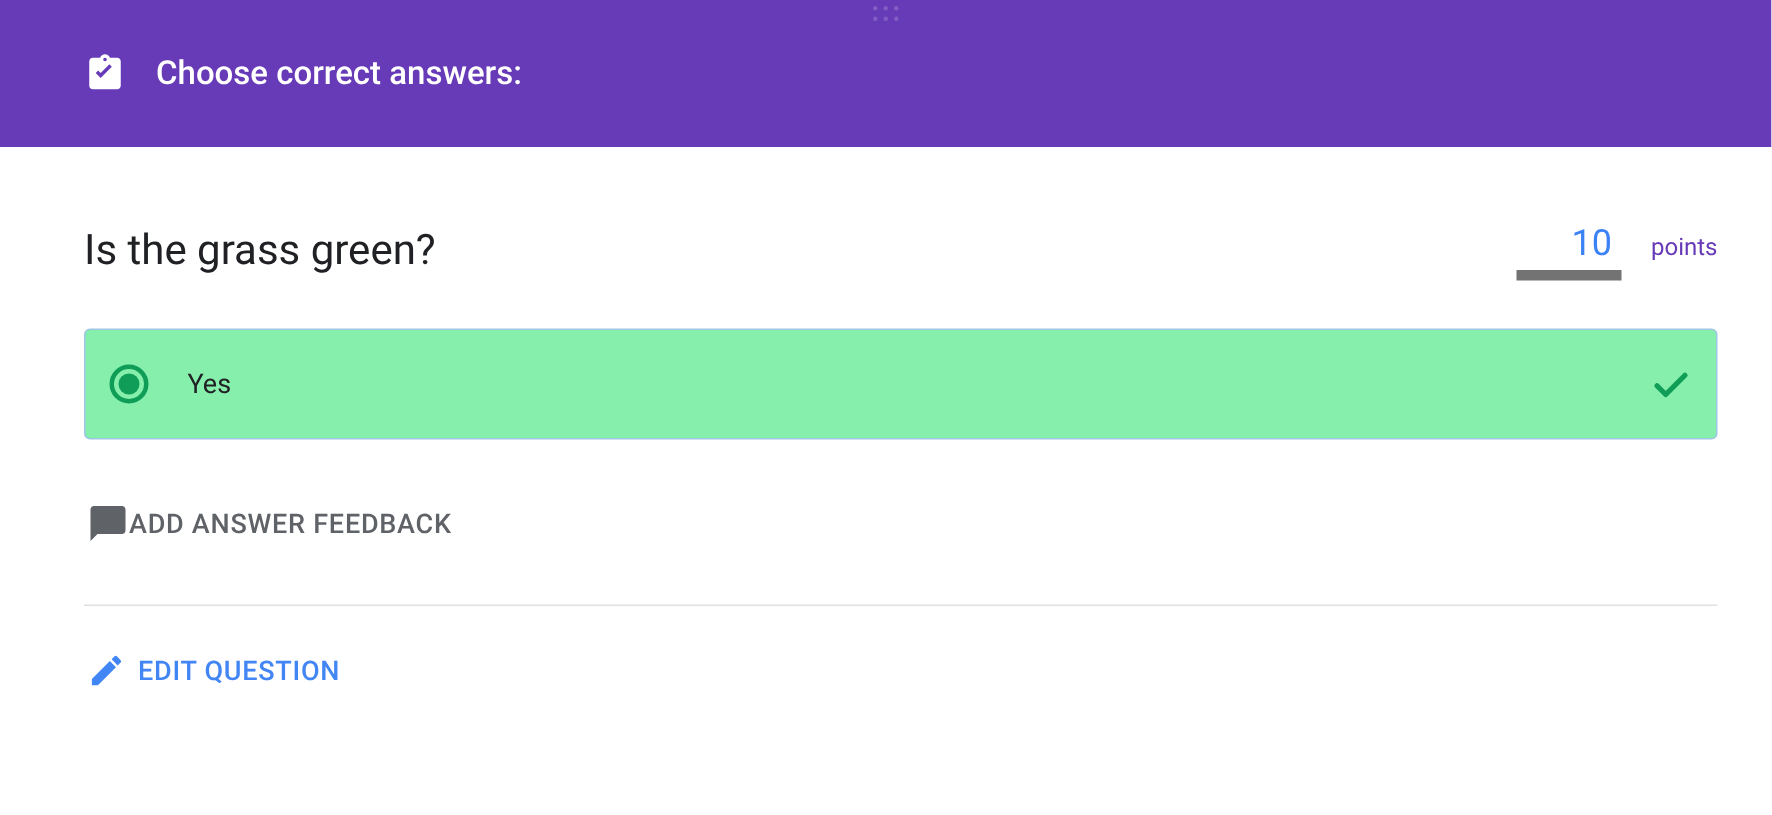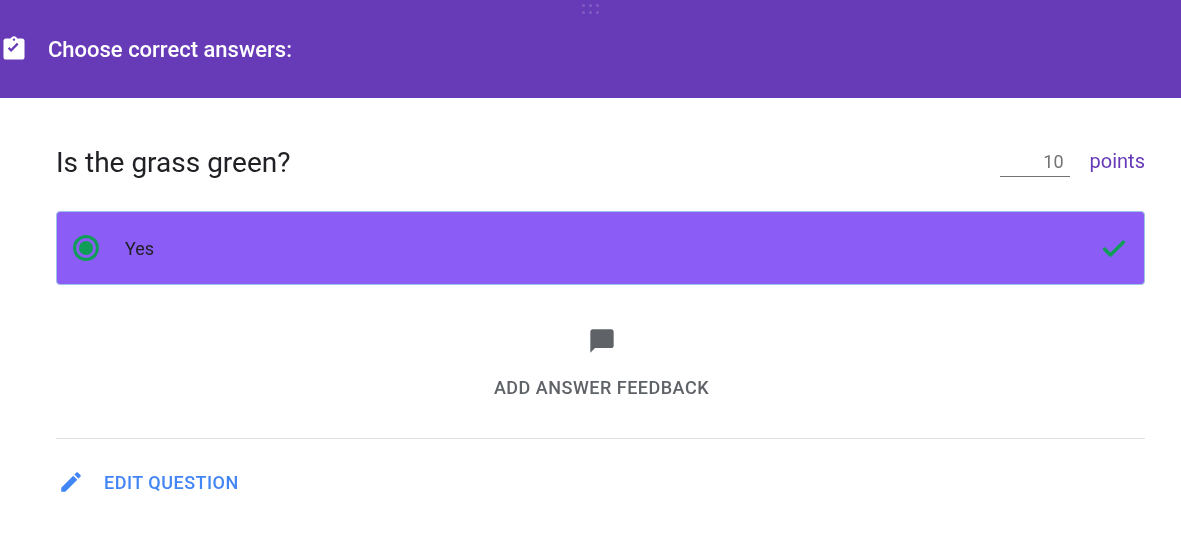--- a/index.html
+++ b/index.html
@@ -6,20 +6,21 @@
     body {
       font-family: Roboto, Arial, sans-serif;
       background: #fff;
       width: 1181px;
     }
     .header {
       background: #673AB7;
       height: 98px;
       display: flex;
       align-items: center;
+      padding-left: 56px;
       position: relative;
     }
     .drag-dots {
       position: absolute;
       top: 0;
       left: 50%;
       transform: translateX(-50%);
       display: grid;
       grid-template-columns: repeat(3, 4px);
       grid-template-rows: repeat(2, 4px);
@@ -55,44 +56,44 @@
       font-weight: 400;
     }
     .points-wrap {
       display: flex;
       align-items: baseline;
       gap: 20px;
     }
     .points-input {
       width: 70px;
       border: none;
-      border-bottom: 1px solid #737373;
+      border-bottom: 7px solid #737373;
       text-align: right;
-      font-size: 18px;
-      color: #737373;
+      font-size: 24px;
+      color: #3b82f6;
       padding: 2px 6px 4px 6px;
       font-family: inherit;
       outline: none;
     }
     .points-label {
       color: #673AB7;
-      font-size: 20px;
+      font-size: 16px;
     }
     .option {
       display: flex;
       align-items: center;
       padding: 0 16px;
       height: 74px;
       gap: 26px;
       border: 1px solid transparent;
       border-radius: 4px;
       cursor: pointer;
     }
     .option.selected {
-      background: #8b5cf6;
+      background: #86efac;
       border: 1px solid #9ec5e6;
     }
     .radio-outer {
       width: 26px; height: 26px; border-radius: 50%;
       border: 3px solid #bdbdbd;
       display: flex; align-items: center; justify-content: center;
       flex-shrink: 0;
     }
     .option.selected .radio-outer {
       border-color: #0f9d58;
@@ -103,43 +104,41 @@
     .option.selected .radio-inner { display: block; }
     .option-label {
       font-size: 18px;
       color: #202124;
       flex: 1;
     }
     .check-icon { width: 28px; height: 28px; }
     .feedback-row {
       display: flex;
       align-items: center;
-      gap: 22px;
       margin-top: 42px;
       color: #5f6368;
       cursor: pointer;
       padding-left: 2px;
-      flex-direction: column;
     }
     .feedback-icon { width: 28px; height: 28px; }
     .feedback-label {
       font-size: 18px;
       font-weight: 500;
       letter-spacing: 0.5px;
       color: #5f6368;
     }
     .divider {
       border: none;
       border-top: 1px solid #e0e0e0;
       margin-top: 40px;
     }
     .edit-row {
       display: flex;
       align-items: center;
-      gap: 20px;
+      gap: 8px;
       margin-top: 30px;
       cursor: pointer;
       padding-left: 2px;
     }
     .edit-icon { width: 26px; height: 26px; }
     .edit-label {
       color: #4285F4;
       font-size: 18px;
       font-weight: 500;
       letter-spacing: 0.5px;

